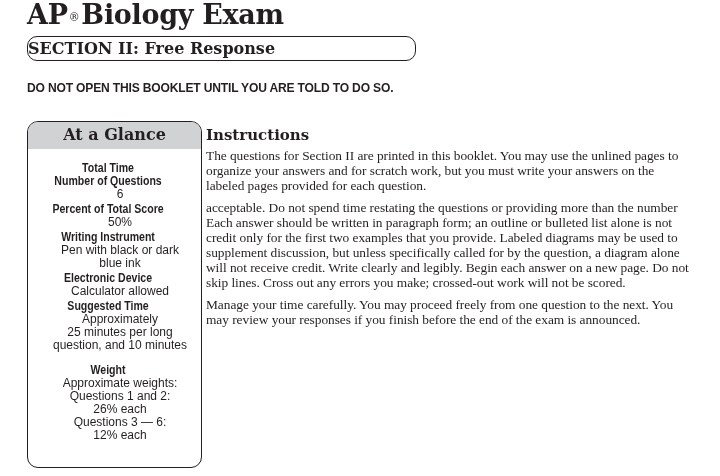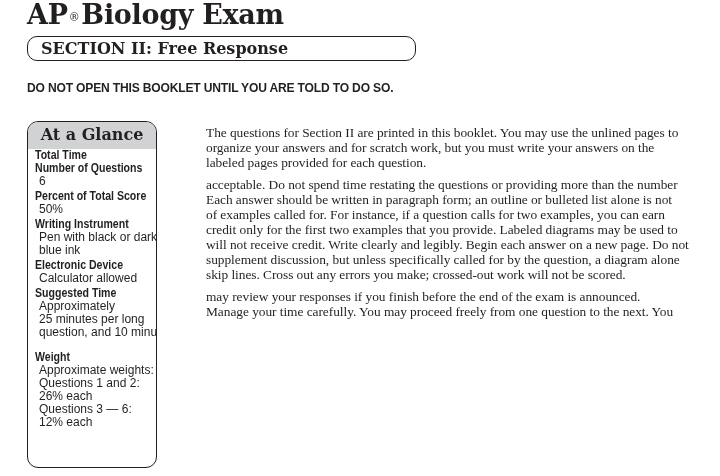--- a/index.html
+++ b/index.html
@@ -36,21 +36,20 @@
     }
     .section-bar {
       position: absolute;
       left: 27px;
       top: 36px;
       width: 389px;
       height: 25px;
       border: 1.5px solid #231f20;
       border-radius: 10px;
       box-sizing: border-box;
-      padding-left: 13px;
       font-family: "DejaVu Serif", serif;
       font-weight: bold;
       font-size: 16px;
       line-height: 23px;
     }
     .warning {
       position: absolute;
       left: 27px;
       top: 80px;
       font-family: "Liberation Sans", sans-serif;
@@ -59,39 +58,40 @@
       letter-spacing: -0.2px;
       line-height: 16px;
       transform: scaleX(0.93);
       transform-origin: left top;
       white-space: nowrap;
     }
     .glance-box {
       position: absolute;
       left: 27px;
       top: 121px;
-      width: 130px;
+      width: 175px;
       height: 347px;
       border: 1.5px solid #231f20;
       border-radius: 11px;
       box-sizing: border-box;
       overflow: hidden;
       font-family: "Liberation Sans", sans-serif;
     }
     .glance-header {
       background: #d1d2d4;
       height: 27px;
       text-align: center;
       font-family: "DejaVu Serif", serif;
       font-weight: bold;
       font-size: 16px;
       line-height: 25px;
     }
     .glance-body {
-      padding: 0 0 0 7px;
+      padding: 13px 0 0 7px;
+      text-align: center;
     }
     .glance-label {
       font-weight: bold;
       font-size: 12px;
       line-height: 13px;
       transform: scaleX(0.88);
       transform-origin: left top;
       white-space: nowrap;
     }
     .glance-value {
@@ -184,34 +184,34 @@
       <div>Questions 1 and 2:</div>
       <div>26% each</div>
       <div>Questions 3 — 6:</div>
       <div>12% each</div>
     </div>
 
   </div>
 </div>
 
 <div class="instructions">
+  <h2 class="instructions-heading">Instructions</h2>
 
   <p>
     <span class="line">The questions for Section II are printed in this booklet. You may use the unlined pages to</span>
     <span class="line">organize your answers and for scratch work, but you must write your answers on the</span>
     <span class="line">labeled pages provided for each question.</span>
   </p>
 
   <p>
     <span class="line">acceptable. Do not spend time restating the questions or providing more than the number</span>
     <span class="line">Each answer should be written in paragraph form; an outline or bulleted list alone is not</span>
-    <span class="line">of examples called for. For instance, if a question calls for two examples, you can earn</span>
     <span class="line">credit only for the first two examples that you provide. Labeled diagrams may be used to</span>
+    <span class="line">supplement discussion, but unless specifically called for by the question, a diagram alone</span>
     <span class="line">will not receive credit. Write clearly and legibly. Begin each answer on a new page. Do not</span>
-    <span class="line">supplement discussion, but unless specifically called for by the question, a diagram alone</span>
     <span class="line">skip lines. Cross out any errors you make; crossed-out work will not be scored.</span>
   </p>
 
   <p>
+    <span class="line">Manage your time carefully. You may proceed freely from one question to the next. You</span>
     <span class="line">may review your responses if you finish before the end of the exam is announced.</span>
-    <span class="line">Manage your time carefully. You may proceed freely from one question to the next. You</span>
   </p>
 </div>
 
 </body></html>

